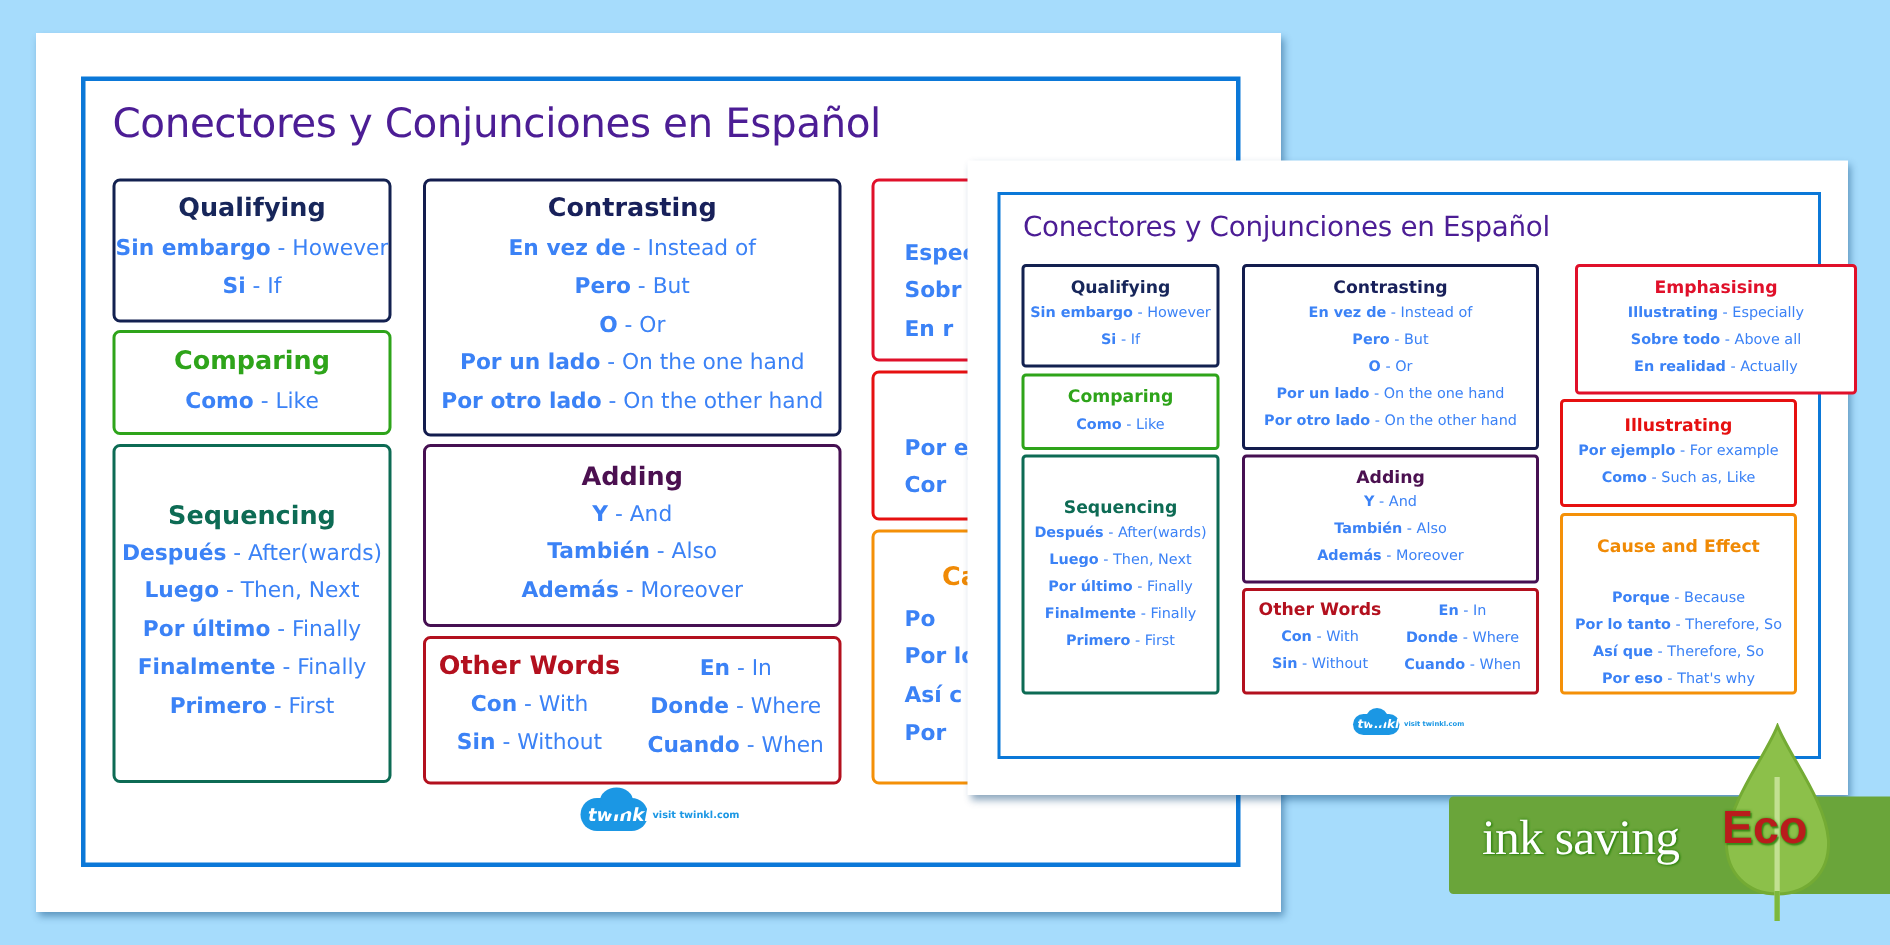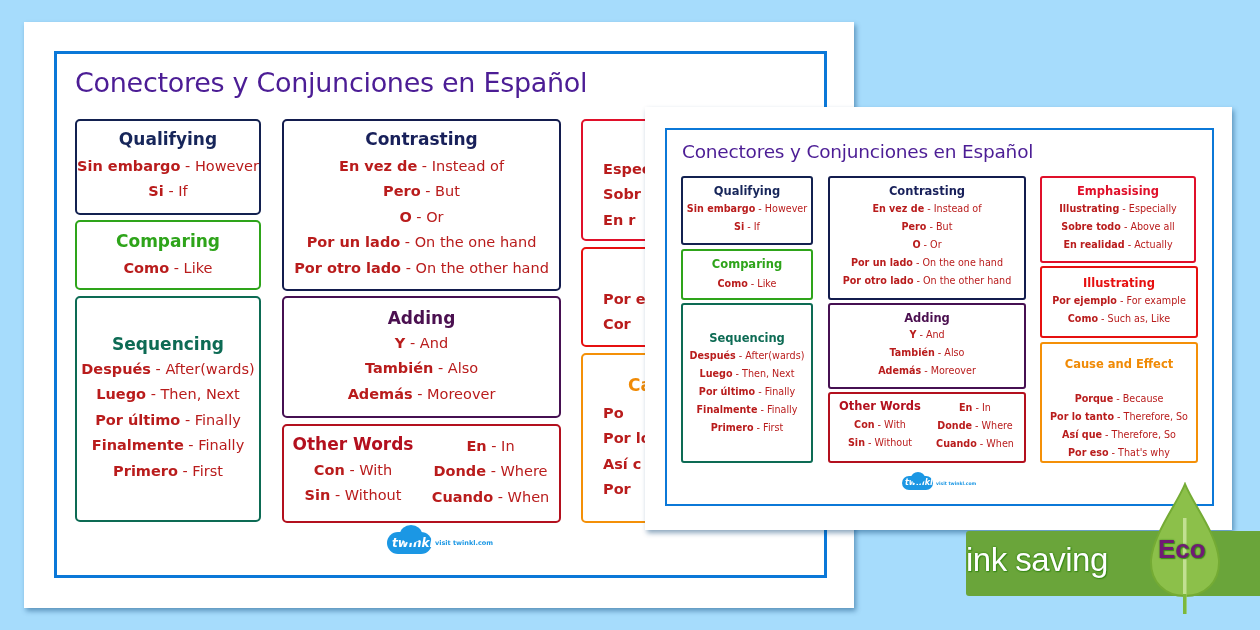--- a/index.html
+++ b/index.html
@@ -4,21 +4,21 @@
   <style>
     * { box-sizing: border-box; margin: 0; padding: 0; }
     html, body { width: 1260px; height: 630px; overflow: hidden; }
     body { background: #a6dcfc; font-family: "DejaVu Sans", sans-serif; position: relative; }
 
     .sheet { position: absolute; background: #fff; box-shadow: 2px 3px 5px rgba(0,60,110,0.45); }
     .frame { position: absolute; border-style: solid; border-color: #0b78d8; }
     .title { position: absolute; color: #4c1d95; white-space: nowrap; font-weight: normal; }
     .box { position: absolute; border-style: solid; background: #fff; text-align: center; overflow: hidden; }
     .box .hd { font-weight: bold; display: block; }
-    .box .ln { display: block; color: #b91c1c; white-space: nowrap; }
+    .box .ln { display: block; color: #3b82f6; white-space: nowrap; }
     .box .ln b { font-weight: bold; }
     .box .ln span { font-weight: normal; }
 
     
     #big { left: 24px; top: 22px; width: 830px; height: 586px; }
     #big .frame { left: 30px; top: 29px; width: 773px; height: 527px; border-width: 3px; }
     #big .title { left: 51px; top: 45px; font-size: 27px; letter-spacing: -0.3px; }
     #big .box { border-width: 2px; border-radius: 5px; }
     #big .box .hd { font-size: 17px; }
     #big .box .ln { font-size: 14.5px; line-height: 25.4px; }
@@ -68,38 +68,38 @@
     #s-seq   { left: 36px;  top: 196px; width: 132px; height: 160px; border-color: #0d6b54; }
     #s-seq .hd { margin-top: 26px; margin-bottom: 2px; color: #0d6b54; }
     #s-cont  { left: 183px; top: 69px;  width: 198px; height: 124px; border-color: #131c4e; }
     #s-cont .hd { margin-top: 6px; margin-bottom: 2px; color: #18205a; }
     #s-add   { left: 183px; top: 196px; width: 198px; height: 86px; border-color: #461052; }
     #s-add .hd { margin-top: 6px; margin-bottom: 1px; color: #4b1050; }
     #s-oth   { left: 183px; top: 285px; width: 198px; height: 71px; border-color: #b3101e; }
     #s-oth .col1 { position: absolute; left: 0; top: 5px; width: 100px; }
     #s-oth .col2 { position: absolute; left: 95px; top: 5px; width: 100px; }
     #s-oth .hd { color: #b3101e; margin-bottom: 3px; }
-    #s-emph  { left: 395px; top: 69px;  width: 156px; height: 87px; border-color: #e0102a; }
+    #s-emph  { left: 405px; top: 69px;  width: 188px; height: 87px; border-color: #e0102a; }
     #s-emph .hd { margin-top: 6px; margin-bottom: 2px; color: #e0102a; }
     #s-illu  { left: 395px; top: 159px; width: 158px; height: 72px; border-color: #e61010; }
     #s-illu .hd { margin-top: 8px; margin-bottom: 2px; color: #e61010; }
     #s-cause { left: 395px; top: 235px; width: 158px; height: 121px; border-color: #f49008; }
     #s-cause .hd { margin-top: 13px; margin-bottom: 19px; color: #f08a05; }
 
     #small .logo { left: 257px; top: 369px; }
     #small .cloud { width: 31px; height: 14px; font-size: 8px; line-height: 14px; padding-left: 3px; border-radius: 8px; }
     #small .cloud::before { width: 14px; height: 12px; left: 9px; top: -4px; }
     #small .logo .visit { font-size: 4.5px; }
 
     
     #eco { position: absolute; left: 966px; top: 531px; width: 294px; height: 65px; background: #6aa53a; border-top-left-radius: 3px; border-bottom-left-radius: 3px; }
-    #eco .ink { position: absolute; left: 0; top: 10px; font-size: 33px; color: #fff; letter-spacing: -0.5px;
-                text-shadow: 0 0 2px #3b8a18, 0 0 2px #3b8a18, 1px 1px 1px #3b8a18; white-space: nowrap; font-family: Liberation Sans, sans-serif; }
+    #eco .ink { position: absolute; left: 22px; top: 10px; font-size: 33px; color: #fff; letter-spacing: -0.5px;
+                text-shadow: 0 0 2px #3b8a18, 0 0 2px #3b8a18, 1px 1px 1px #3b8a18; white-space: nowrap; font-family: Liberation Serif, serif; }
     #leaf { position: absolute; left: 1147px; top: 482px; width: 76px; height: 134px; }
-    #leaf .eco-text { position: absolute; left: 11px; top: 52px; font-size: 26px; font-weight: bold; color: #701a75; font-family: "Liberation Sans", sans-serif;
+    #leaf .eco-text { position: absolute; left: 1px; top: 52px; font-size: 31px; font-weight: bold; color: #b91c1c; font-family: "Liberation Sans", sans-serif;
                       text-shadow: 0 0 2px #3b8a18, 1px 1px 1px #3b8a18; }
   </style>
 </head>
 <body>
 
 <div id="big" class="sheet">
   <div class="frame"></div>
   <h1 class="title">Conectores y Conjunciones en Español</h1>
 
   <div class="box" id="b-qual">

